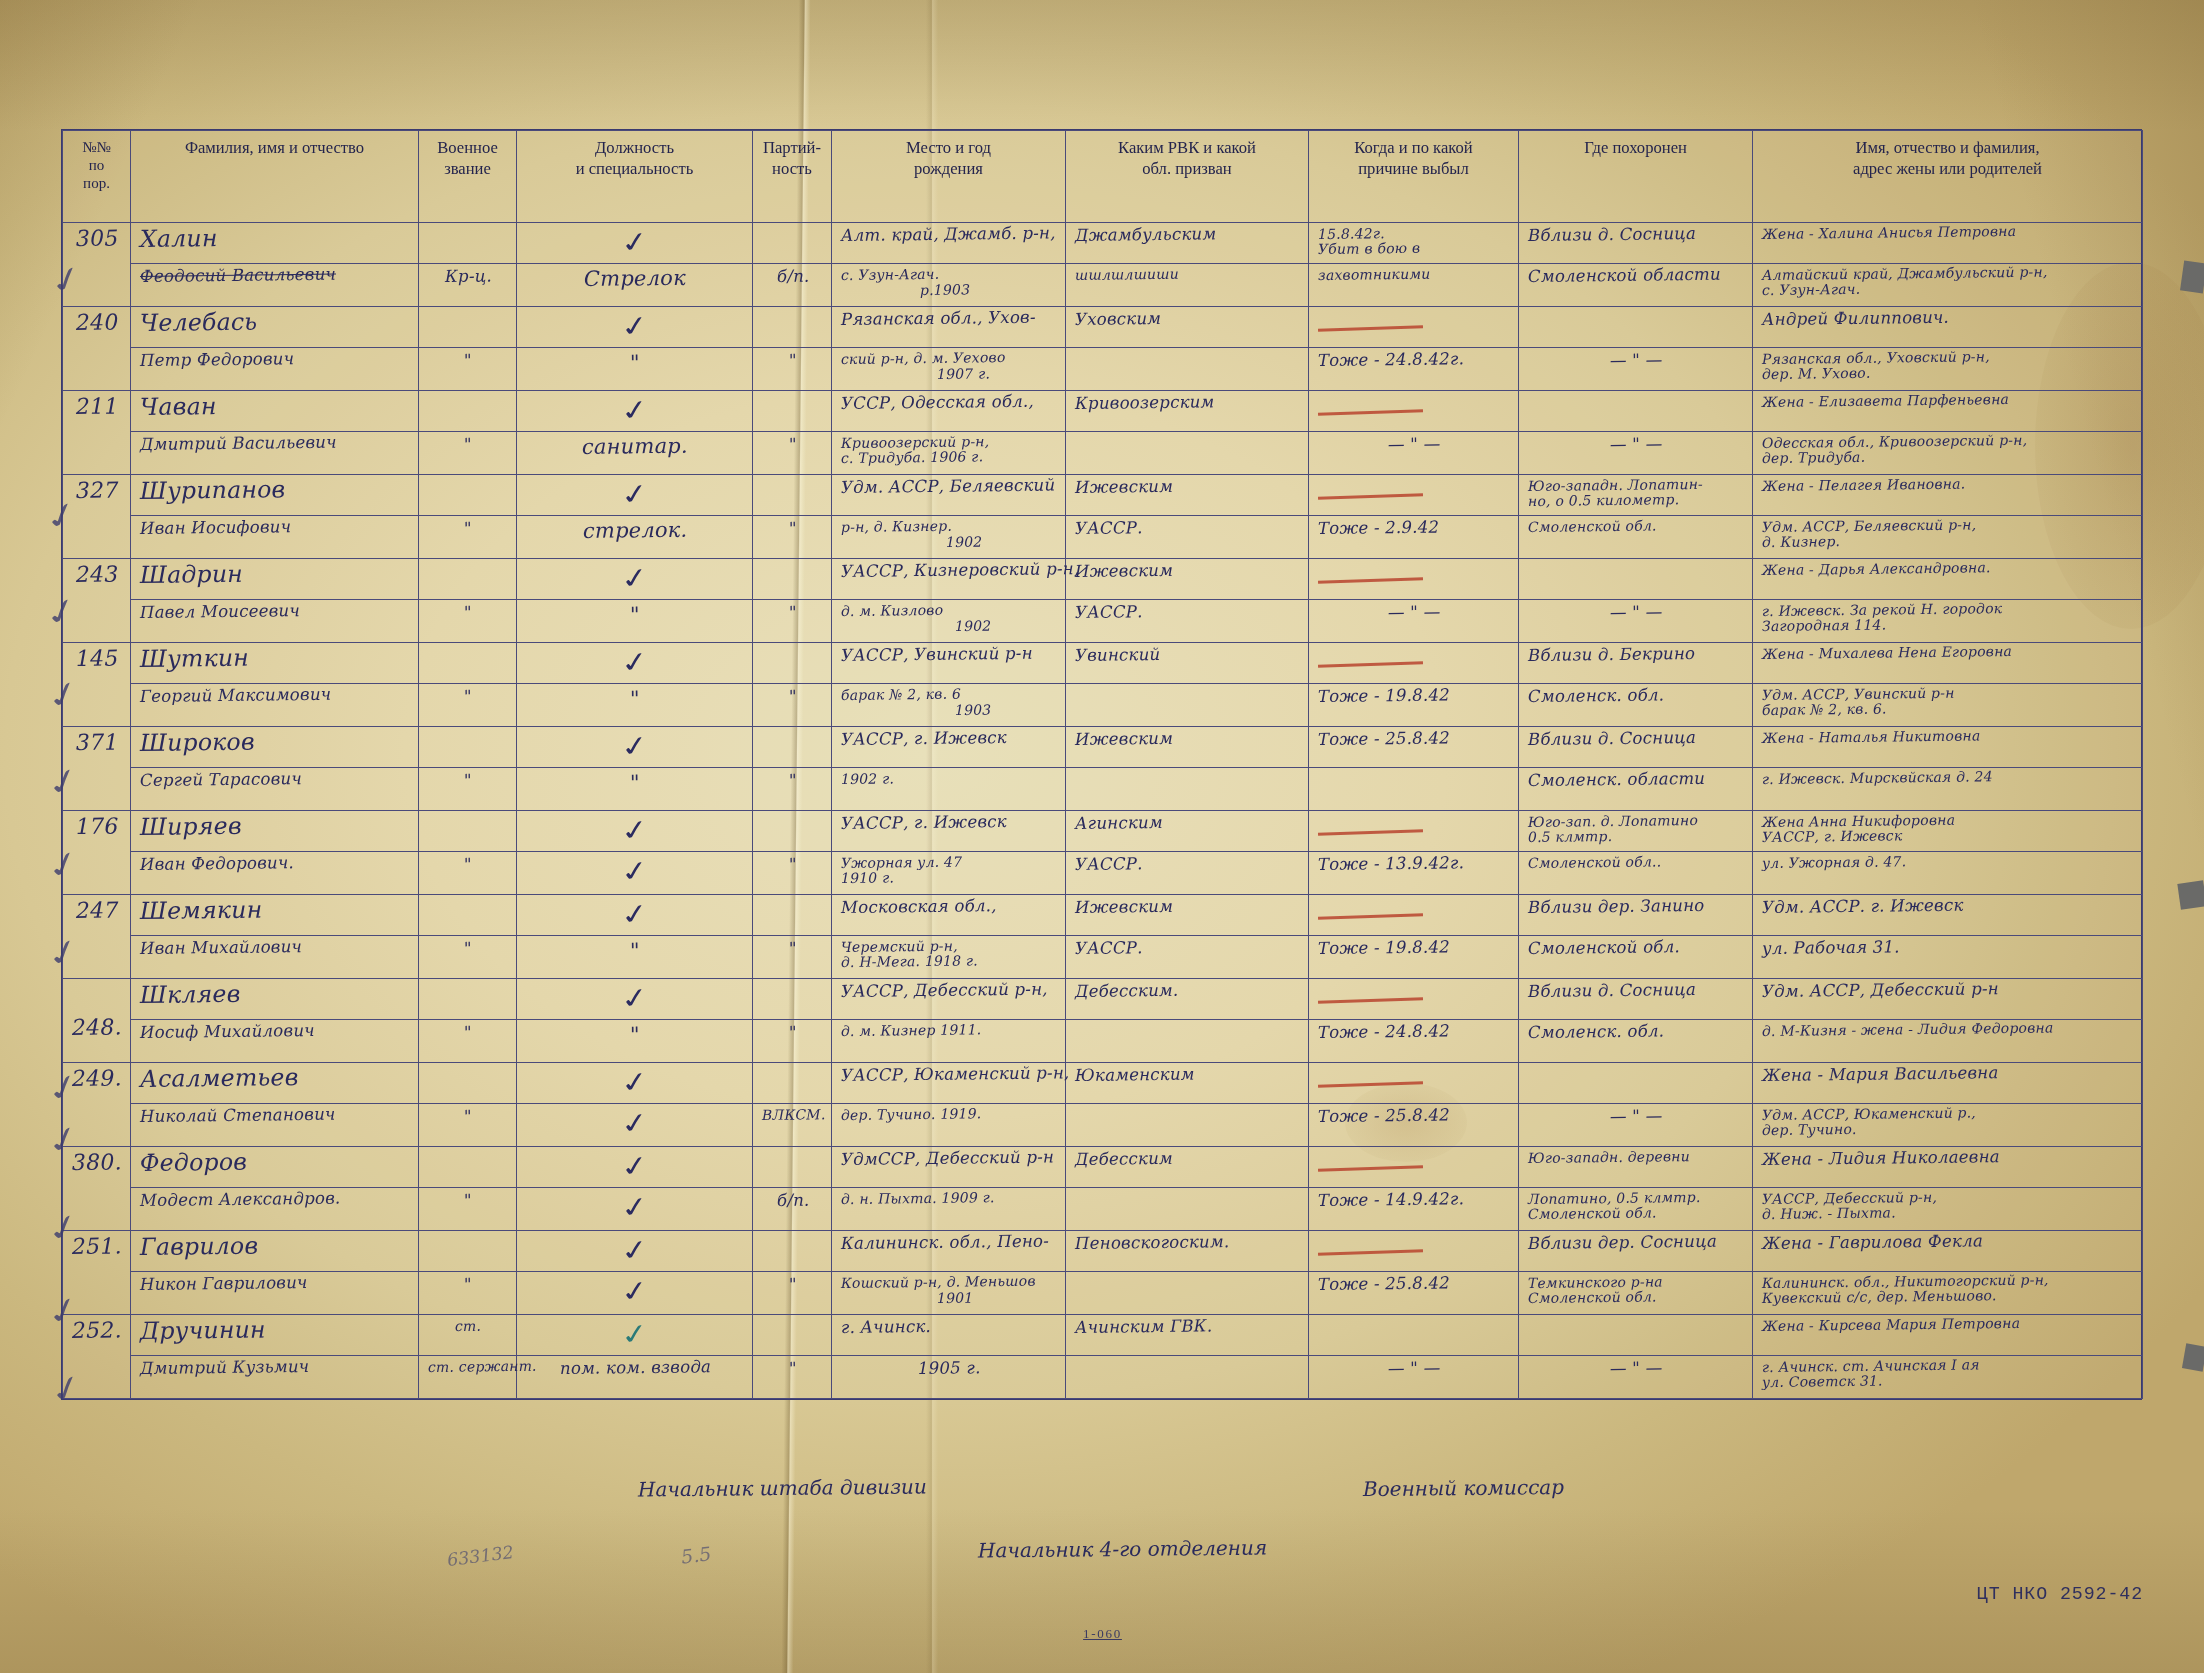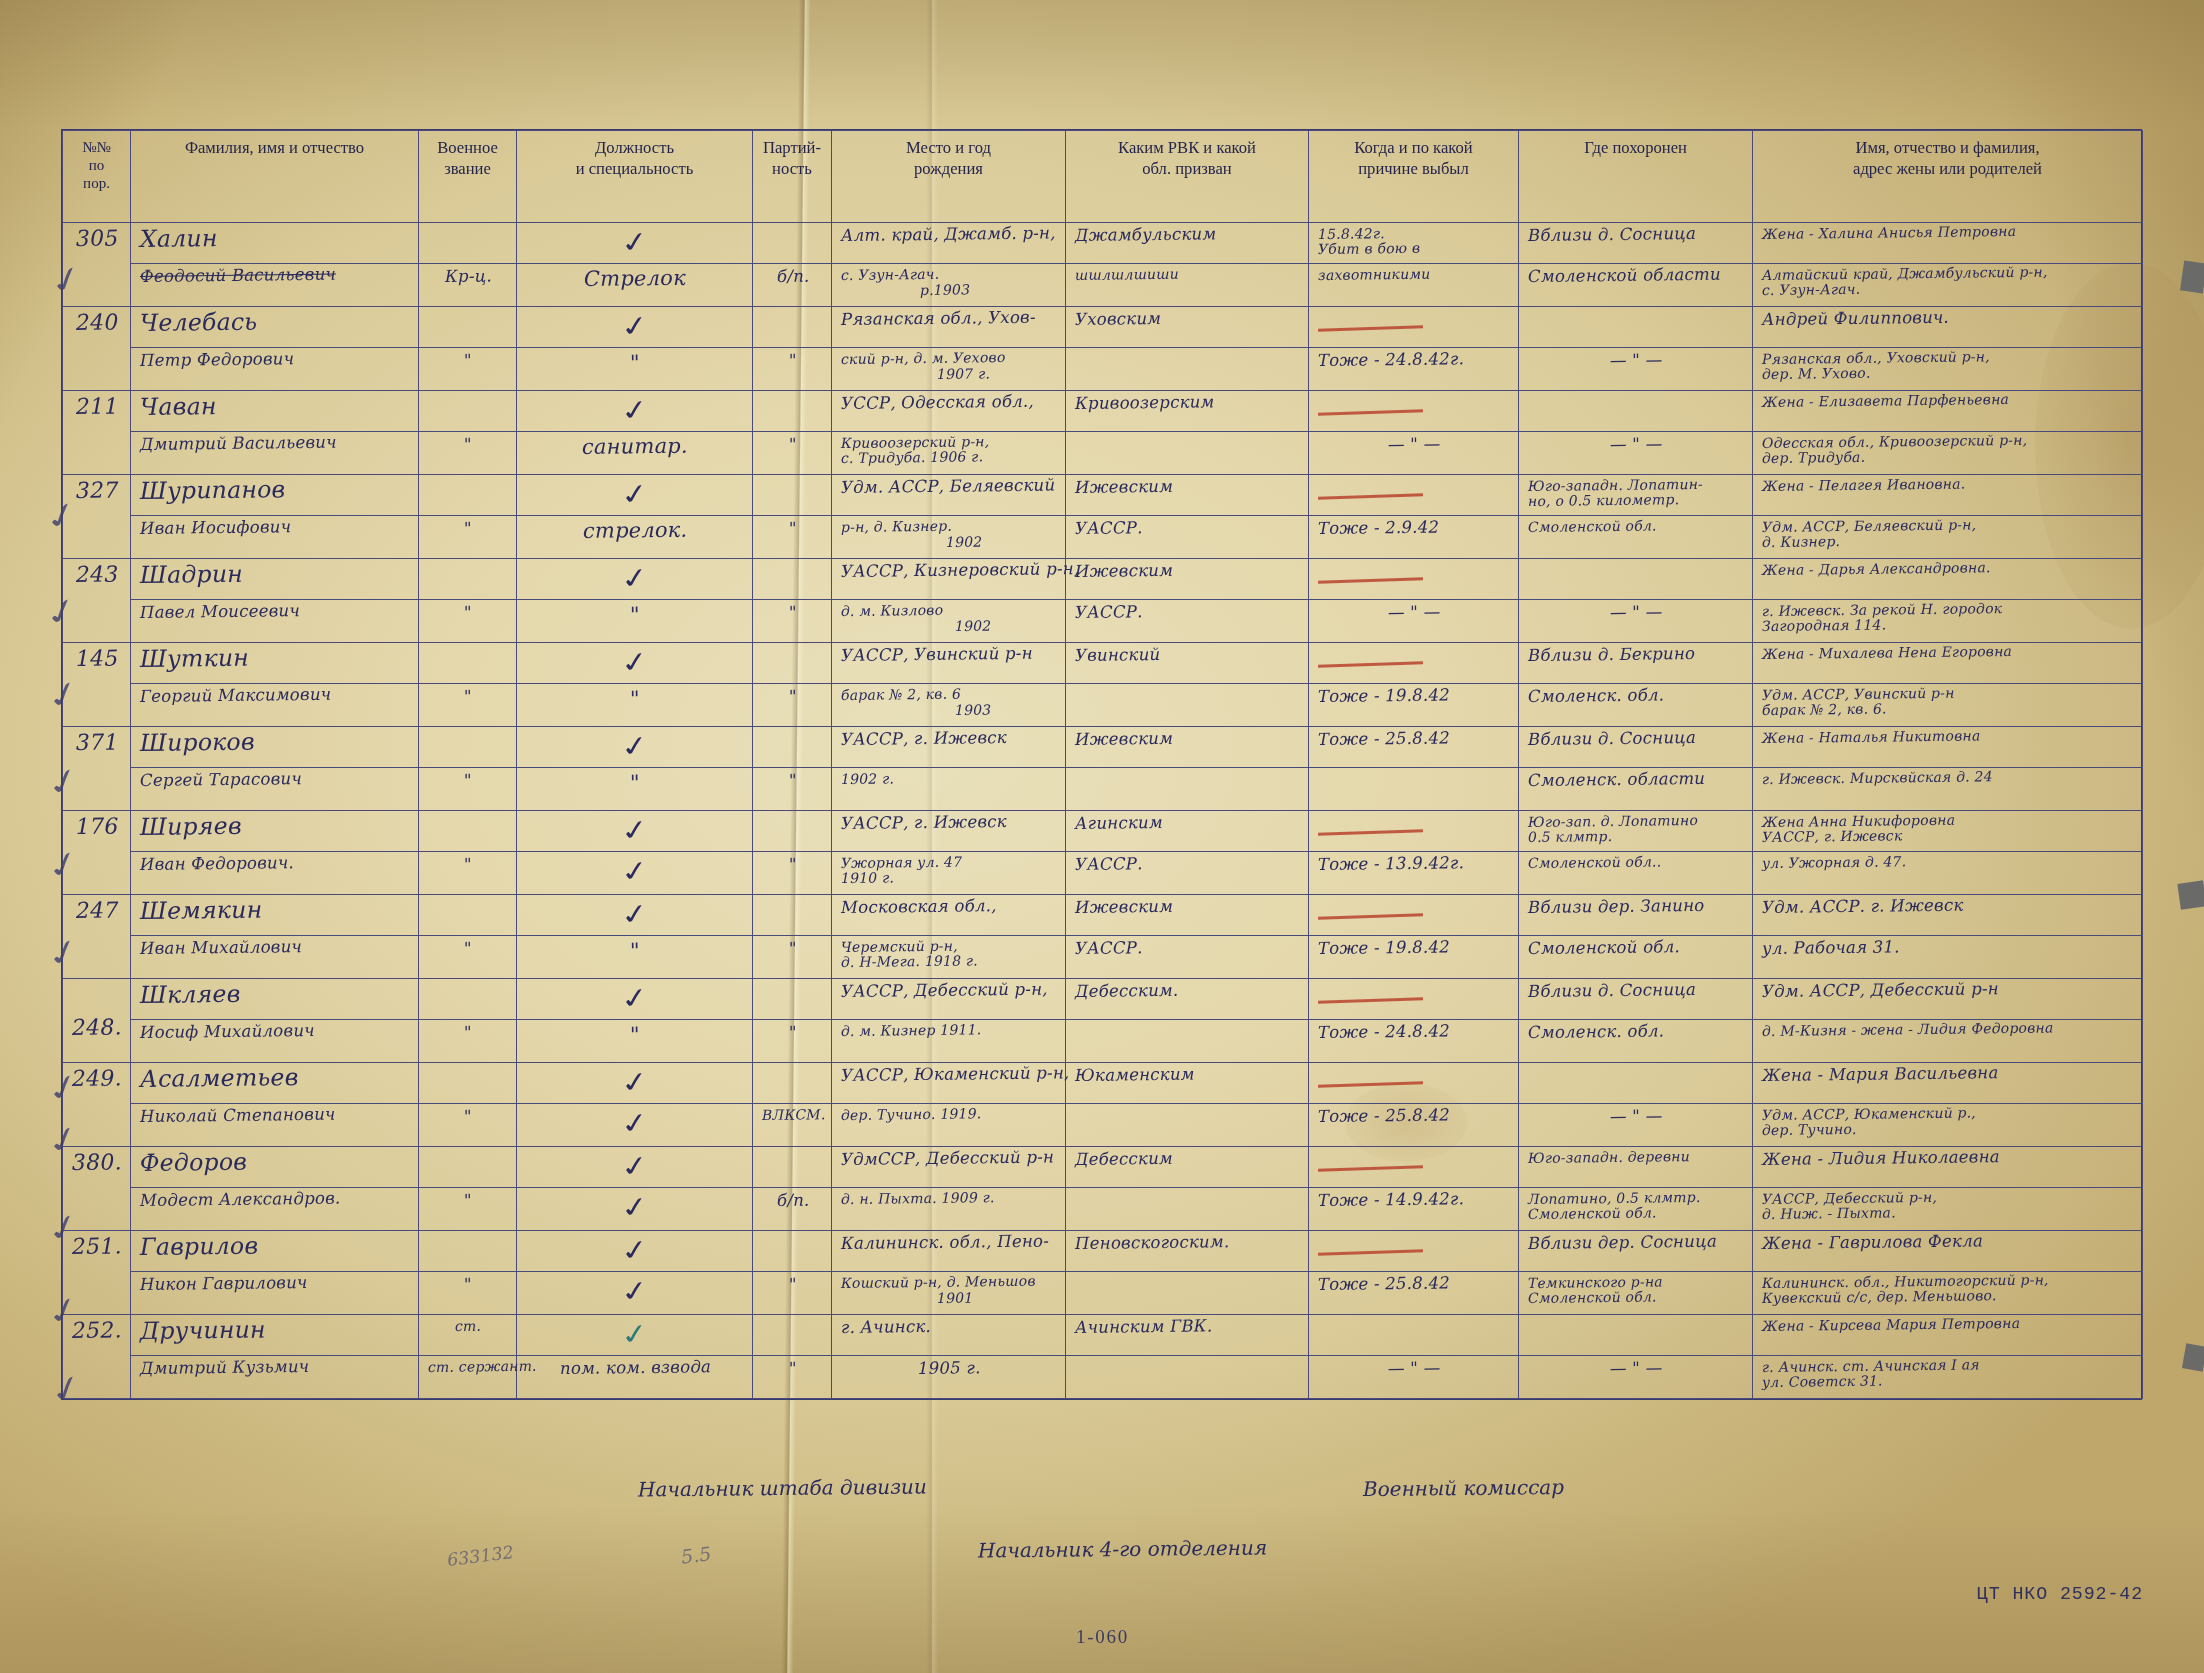--- a/index.html
+++ b/index.html
@@ -149,23 +149,24 @@
     font-size: 18.3px;
     color: #2f2f5e;
     letter-spacing: 0.9px;
     margin-top: 36px;
   }
   .pagefoot {
     position: absolute;
     left: 0; right: 0;
     top: 1626px;
     text-align: center;
-    font-size: 19px;
+    font-size: 13px;
     color: #3a3a62;
     letter-spacing: 1.7px;
+    text-decoration: underline;
   }
   .scribble {
     position: absolute;
     font-family: "DejaVu Serif", serif;
     font-style: italic;
     color: #4a4a70;
     opacity: .65;
     transform: rotate(-7deg);
   }
   .edge-tear {

